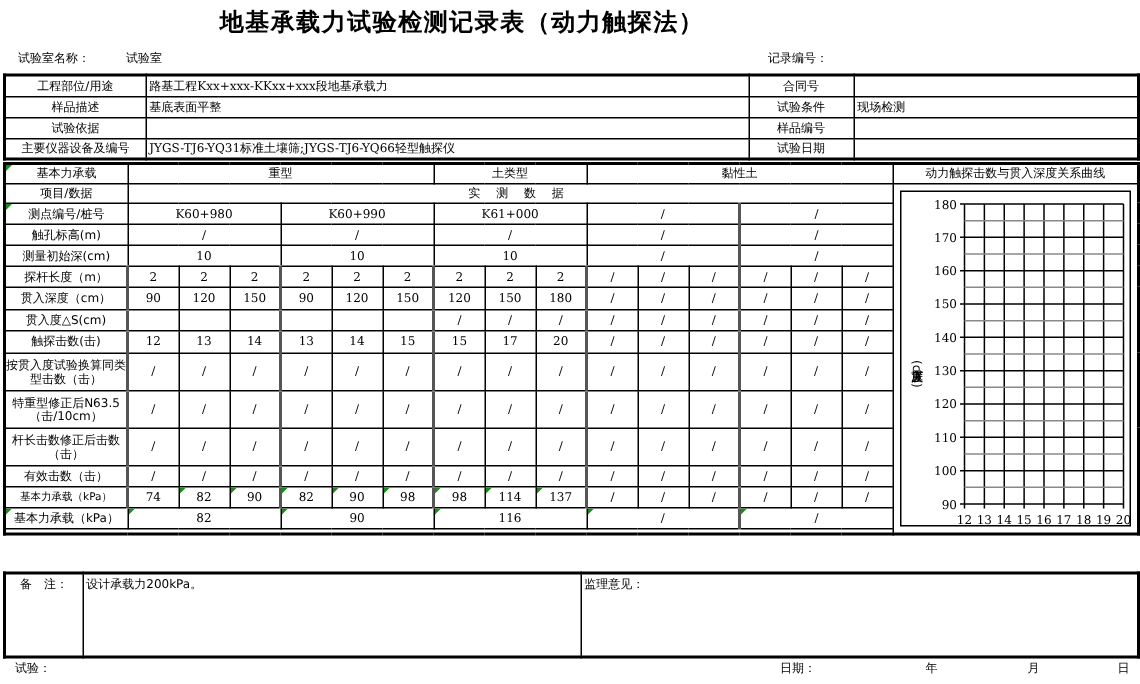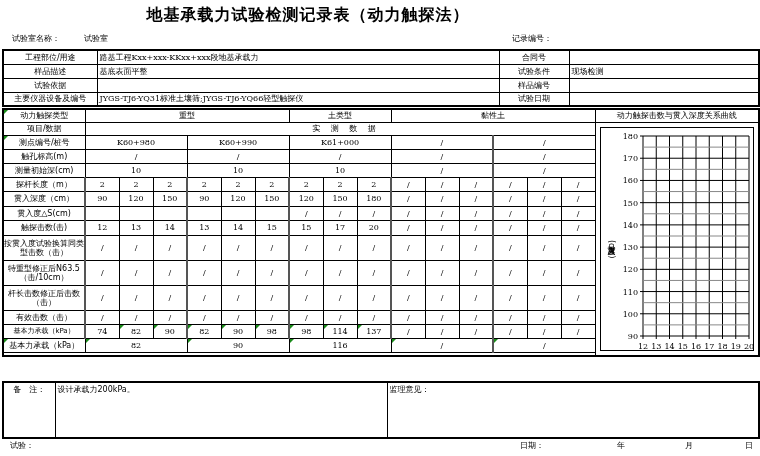--- a/index.html
+++ b/index.html
@@ -89,21 +89,21 @@
     <col style="width:34px">
       <col style="width:34px">
       <col style="width:34px">
     <col style="width:34px">
       <col style="width:34px">
       <col style="width:34px">
     <col style="width:164px">
   </colgroup>
   <tbody>
       <tr style="height:13px">
-    <td class="tri">动力触探类型</td>
+    <td class="tri">基本力承载</td>
     <td colspan="6">重型</td>
     <td colspan="3">土类型</td>
     <td colspan="6">黏性土</td>
     <td>动力触探击数与贯入深度关系曲线</td>
   </tr>
   <tr style="height:13px">
     <td>项目/数据</td>
     <td colspan="15" style="letter-spacing:4px;padding-left:12px;">实 测 数 据</td>
     <td rowspan="16" class="chart-cell">
       <div class="chart-box">

